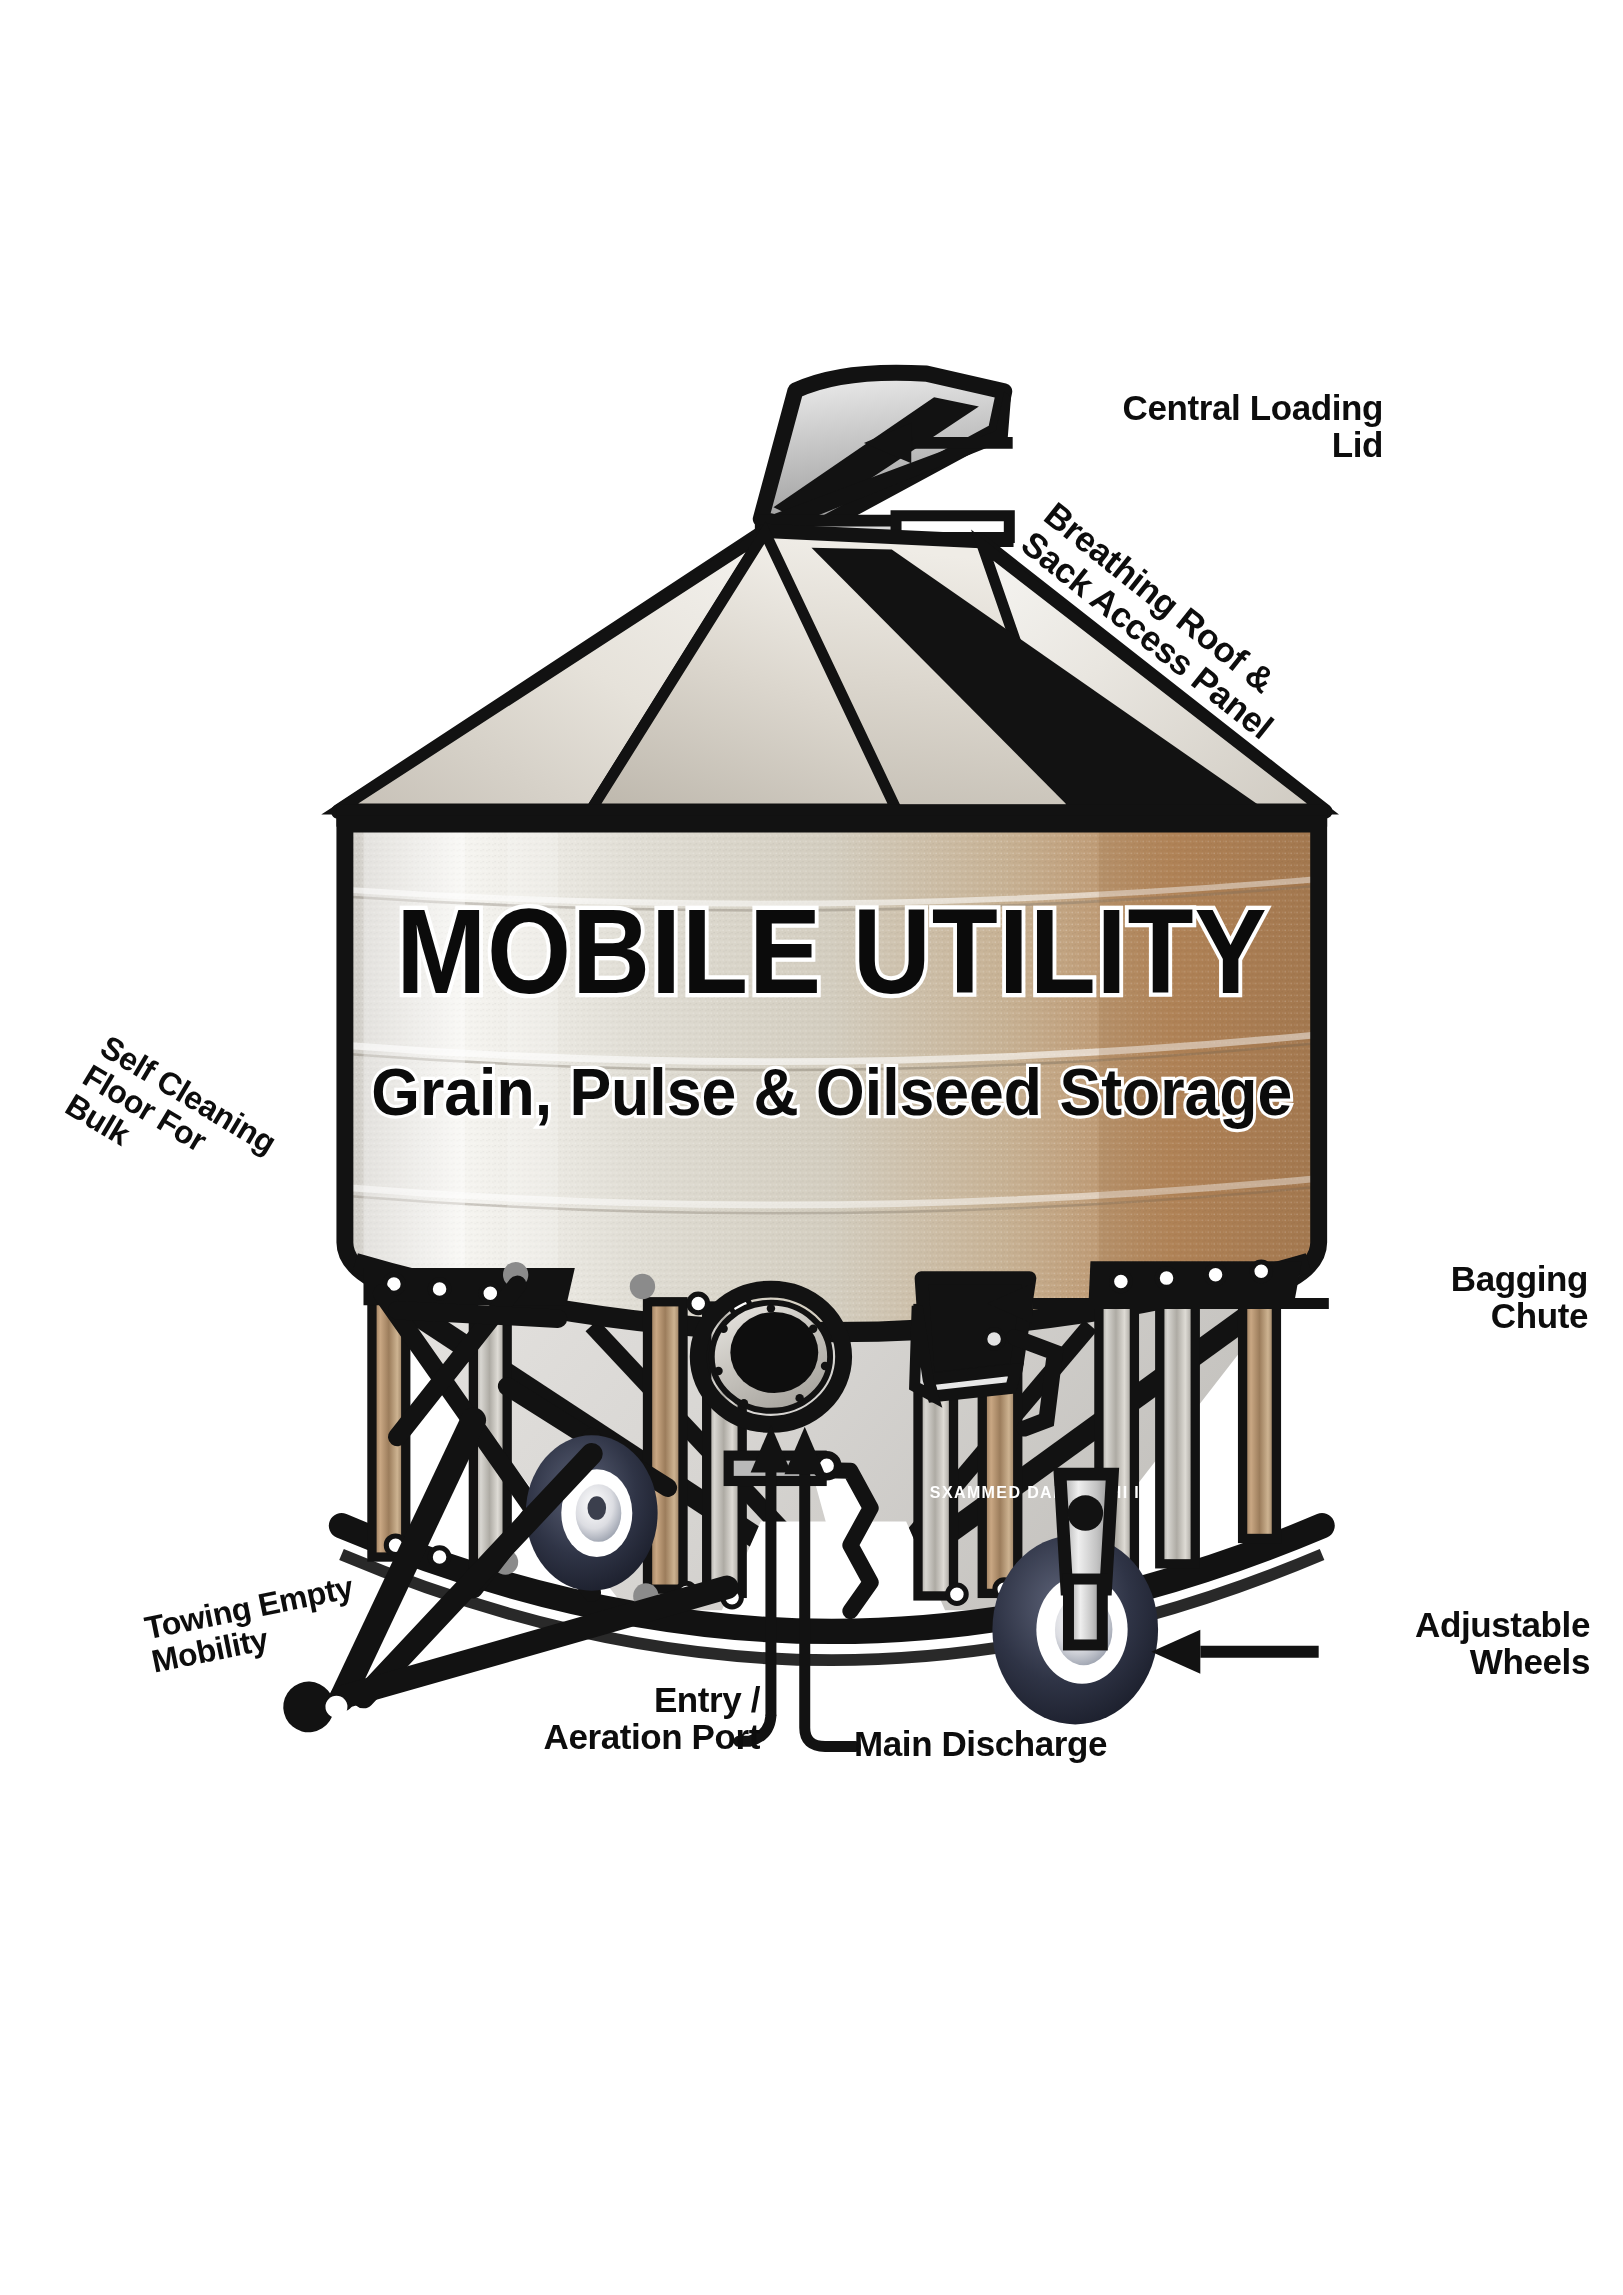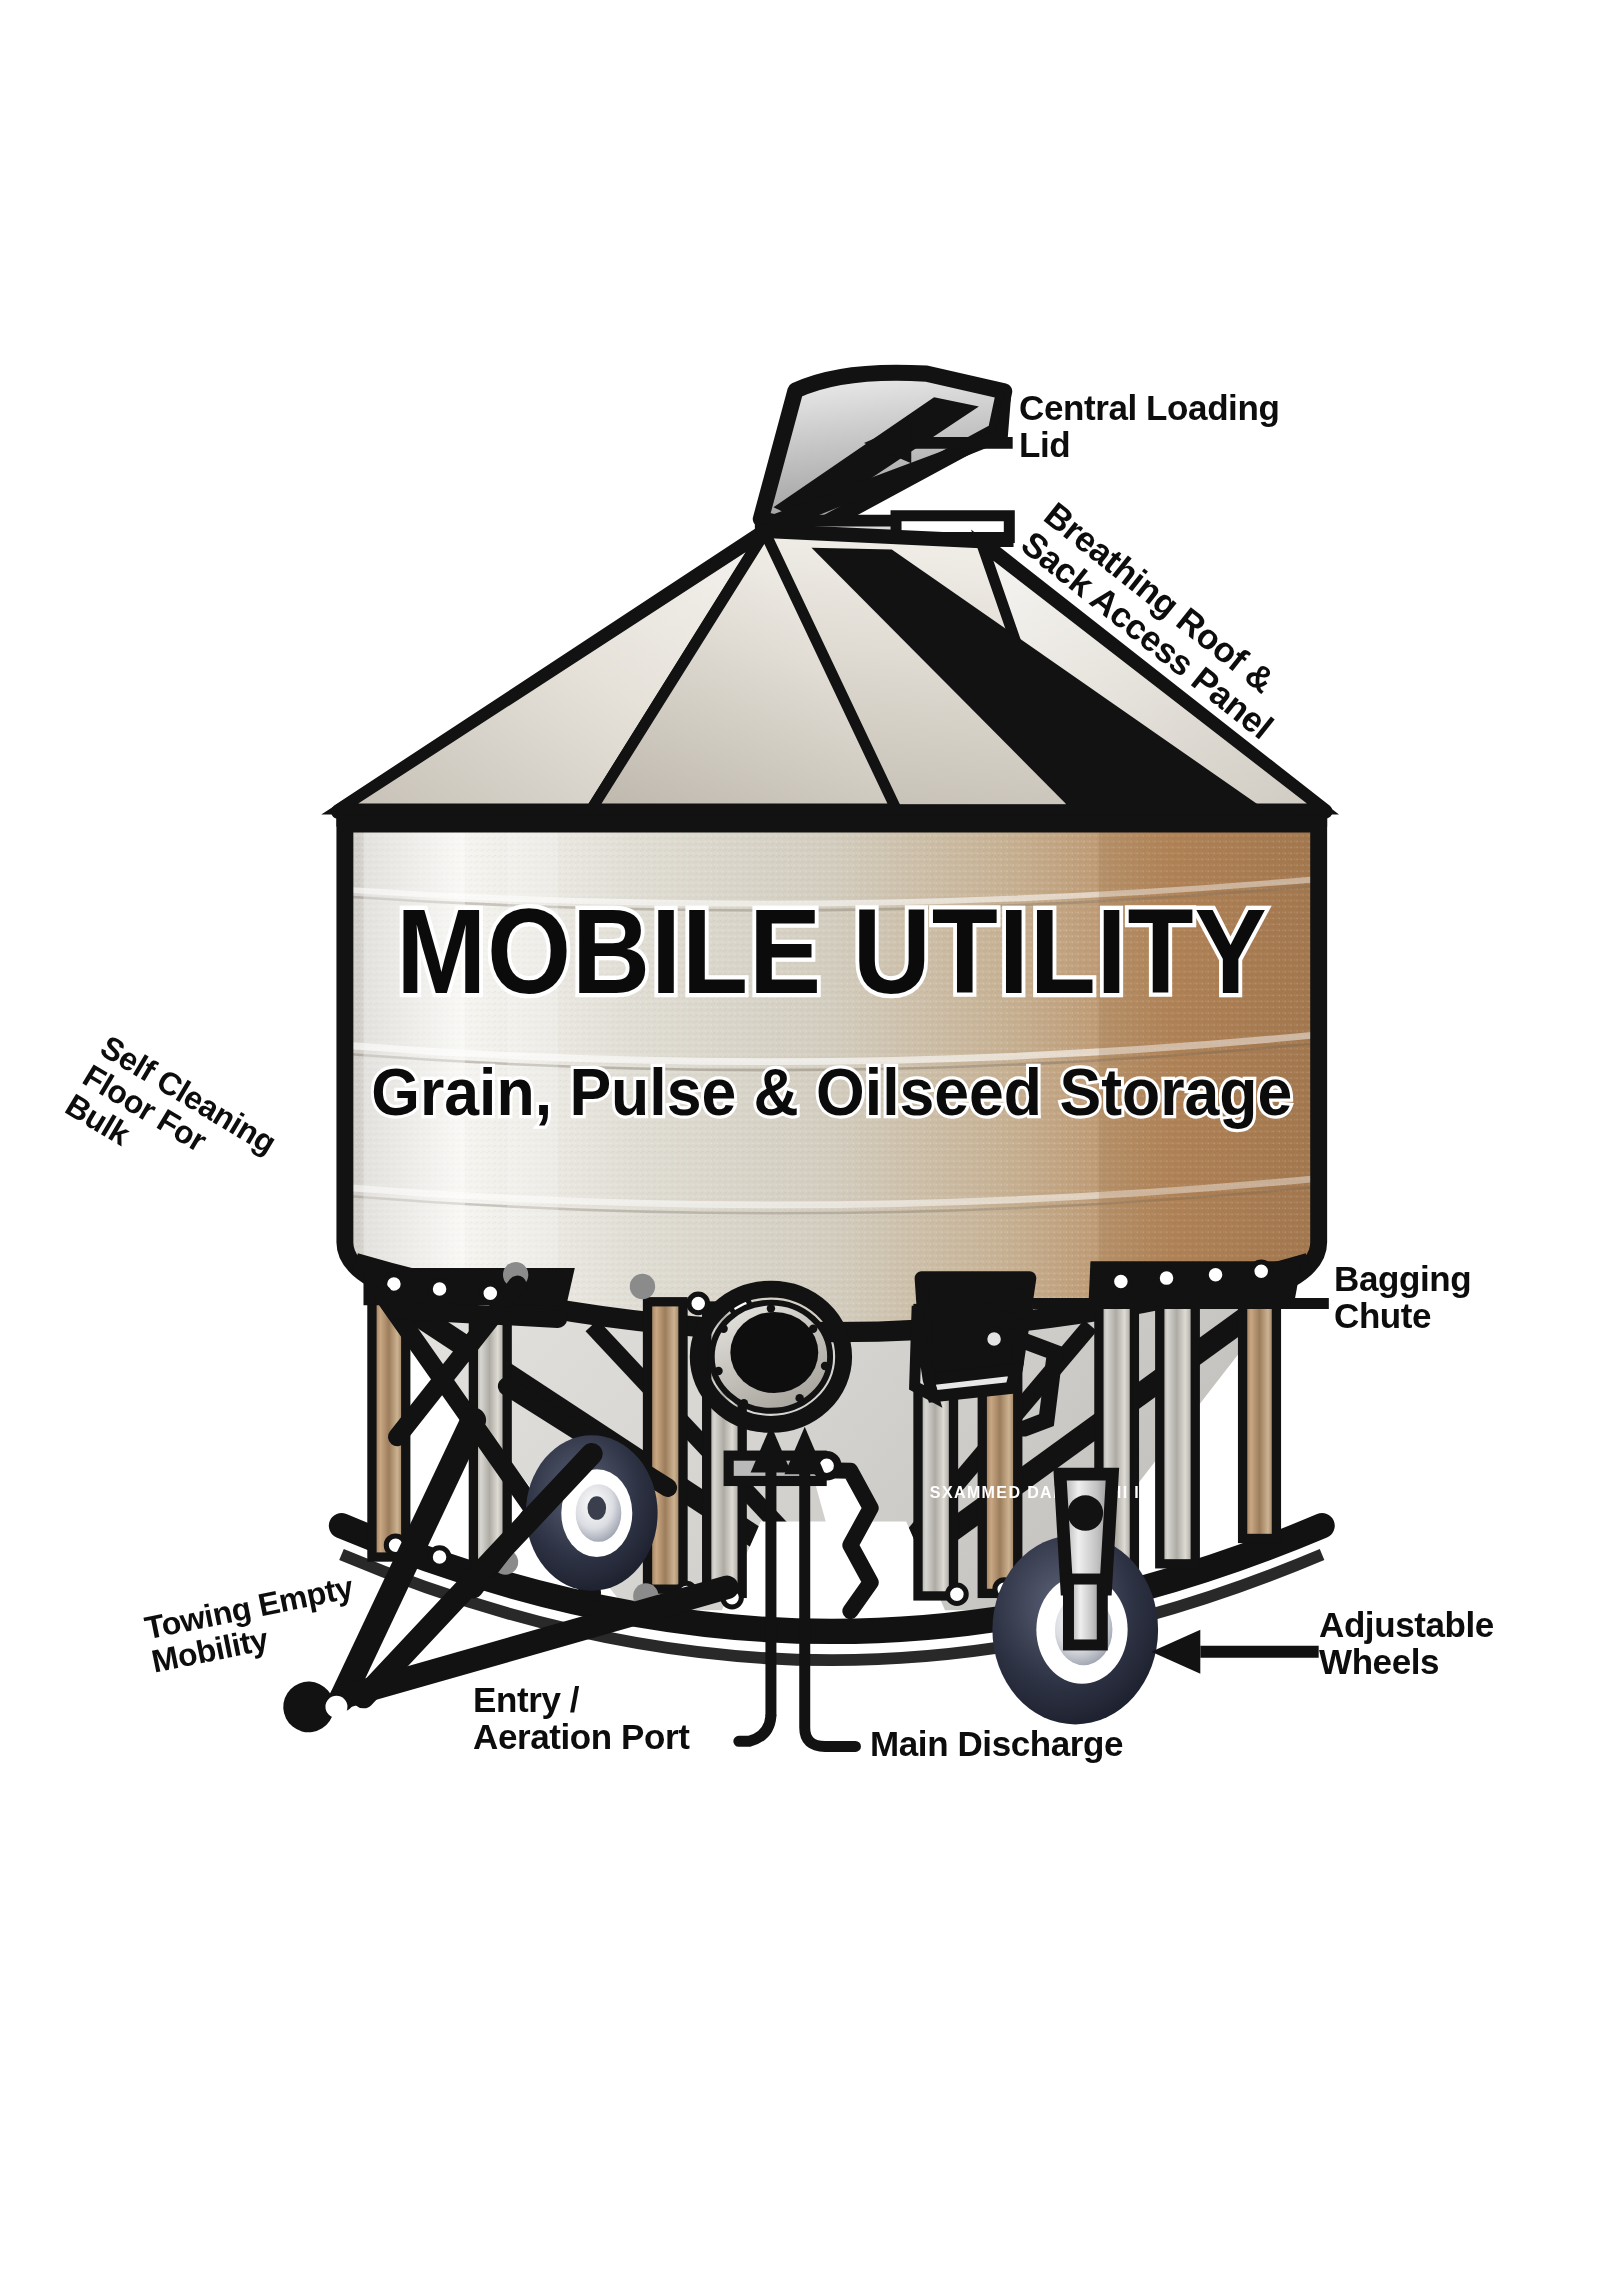--- a/index.html
+++ b/index.html
@@ -7,34 +7,34 @@
        font-family:"Liberation Sans",sans-serif;}
   #stage{position:absolute;left:0;top:0;width:1623px;height:2295px;background:#fff;}
   svg#art{position:absolute;left:0;top:0;width:1623px;height:2295px;display:block;}
 
   .lbl{position:absolute;color:#0d0d0d;font-weight:700;
        font-family:"Liberation Sans",sans-serif;line-height:1.06;
        letter-spacing:-0.4px;white-space:pre;}
   .lbl.big{font-size:51px;letter-spacing:-1.3px;line-height:1.12;}
   .lbl.mid{font-size:35px;}
   .lbl.sm{font-size:32px;}
-  .ctr{text-align:left;}
+  .ctr{text-align:right;}
 
   #hl-tonnes{left:166px;top:497px;width:507px;}
   #hl-lid{left:1019px;top:389px;width:364px;}
   #hl-breath{left:1061px;top:495px;width:389px;
              transform:rotate(38.5deg);transform-origin:0 0;}
   #hl-self{left:112px;top:1030px;width:355px;
            transform:rotate(31deg);transform-origin:0 0;}
   #hl-bag{left:1334px;top:1260px;width:254px;}
   #hl-wheels{left:1319px;top:1606px;width:271px;}
   #hl-tow{left:142px;top:1613px;width:287px;
           transform:rotate(-11.5deg);transform-origin:0 0;}
   #hl-entry{left:473px;top:1681px;width:287px;}
-  #hl-disch{left:854px;top:1725px;width:321px;margin-left:16px;}
+  #hl-disch{left:854px;top:1725px;width:321px;}
 </style>
 </head>
 <body>
 
 <div id="stage">
 
   <svg id="art" viewBox="0 0 1920 2715">
     <defs>
       <linearGradient id="gBody" x1="0" y1="0" x2="1" y2="0">
         <stop offset="0.00" stop-color="#d7d5d0"></stop>

